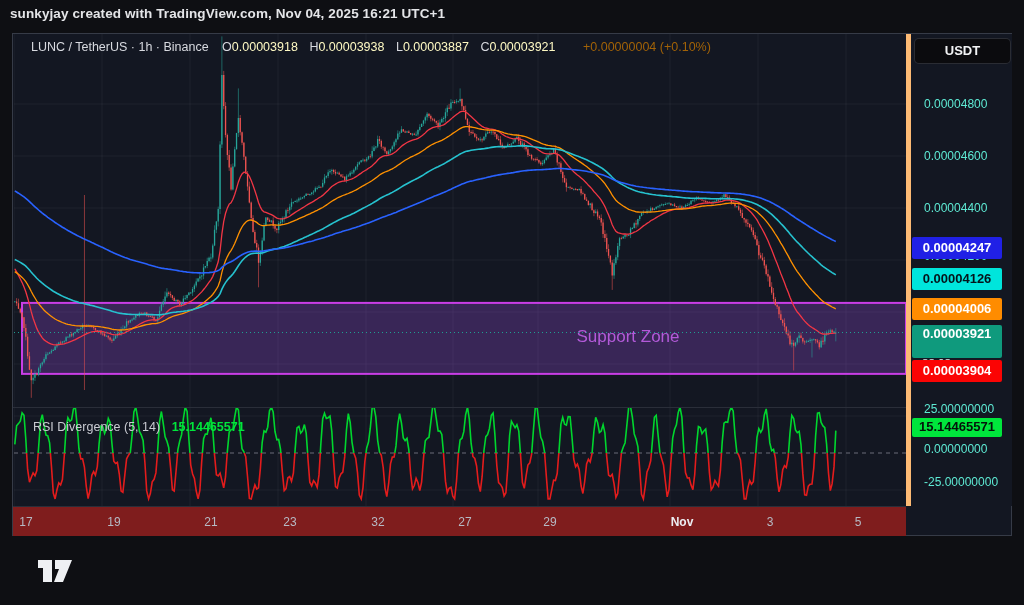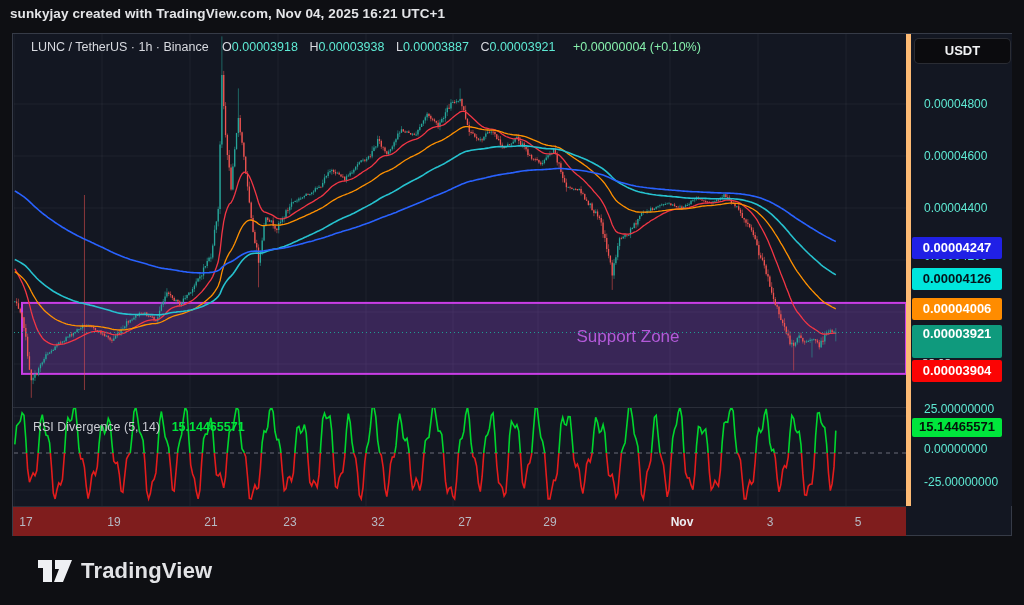--- a/index.html
+++ b/index.html
@@ -16,22 +16,22 @@
     position:absolute;left:12px;top:33px;width:1000px;height:503px;
     background:#131722;border:1px solid #363b47;
   }
   #main-svg{position:absolute;left:1px;top:0px;}
   #rsi-svg{position:absolute;left:1px;top:374px;}
   .pane-divider{position:absolute;left:0;top:373px;width:893px;height:1px;background:#2a2e39;}
   .legend{position:absolute;left:18px;top:7px;font-size:12.5px;line-height:1;white-space:nowrap;}
   .legend .row{margin-bottom:10px;}
   .legend .sym{color:#d8dae0;margin-right:10px;}
   .legend .lt{color:#d8dae0;}
-  .legend .tv{color:#5eead4;margin-right:8px;}
-  .legend .chg{color:#86efac;margin-left:6px;}
+  .legend .tv{color:#fef9c3;margin-right:8px;}
+  .legend .chg{color:#a16207;margin-left:16px;}
   .legend .emalab{color:#b9bcc5;margin-right:8px;}
   .legend .emav{margin-right:10px;font-weight:bold;}
   .rsi-legend{position:absolute;left:20px;top:386px;font-size:12.5px;white-space:nowrap;}
   .rsi-legend .t{color:#c9cbd2;}
   .rsi-legend .v{color:#00e63c;margin-left:8px;font-weight:bold;}
   .right-axis{
     position:absolute;left:893px;top:0;width:106px;height:472px;
     border-left:5px solid #fdba74;background:#131722;
   }
   .usdt-btn{
@@ -156,16 +156,15 @@
         <div class="ttick" style="left: 757px;">3</div>
         <div class="ttick" style="left: 845px;">5</div>
       </div>
   </div>
 
   <div class="footer">
     <svg width="34" height="30" viewBox="0 0 34 30">
       <polygon points="0,4 14,4 14,26 5,26 5,12 0,12" fill="#eef0f3"></polygon>
       <polygon points="17,4 34,4 25,26 16,26 21,13 17,13" fill="#eef0f3"></polygon>
     </svg>
-    <span class="brand">TradingView</span>
   </div>
 
 </div>
 
 </body></html>

